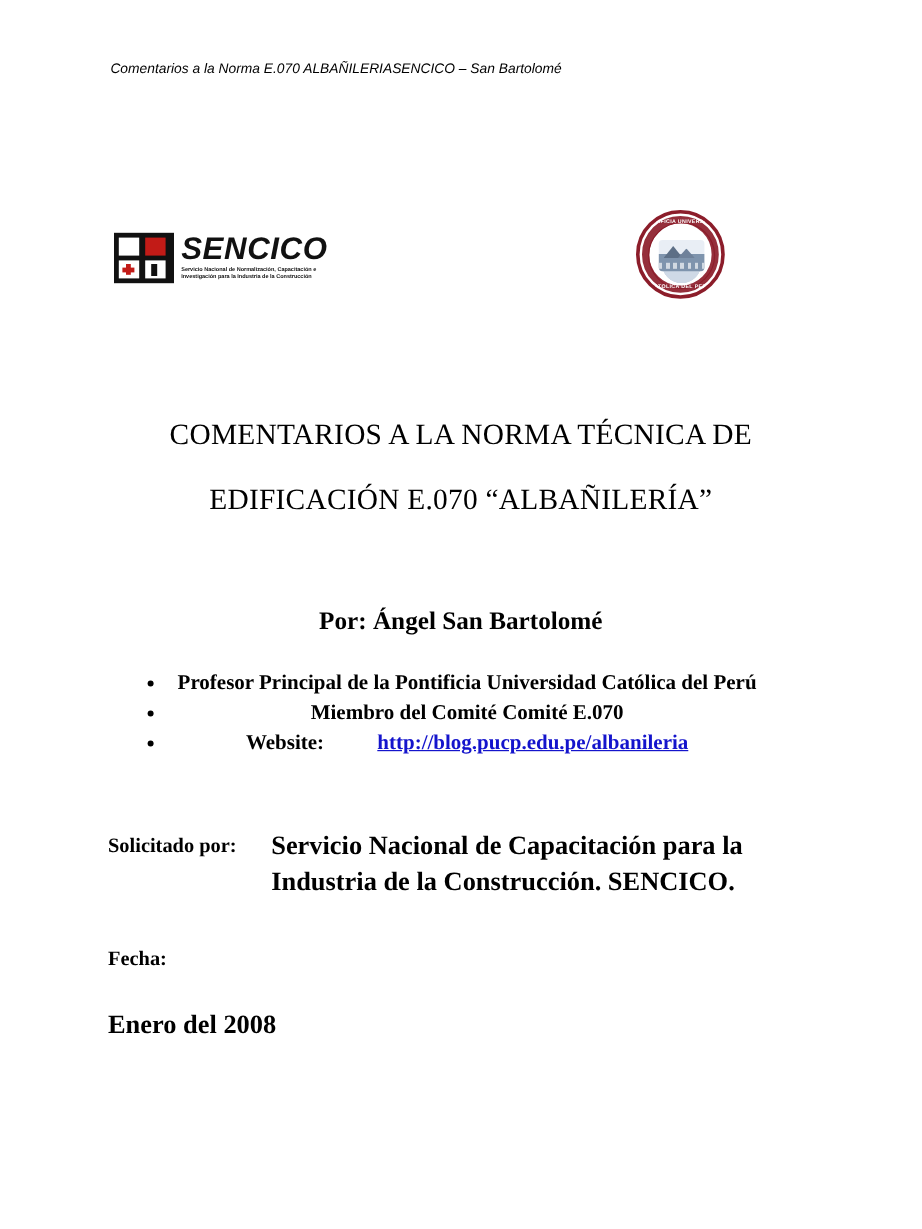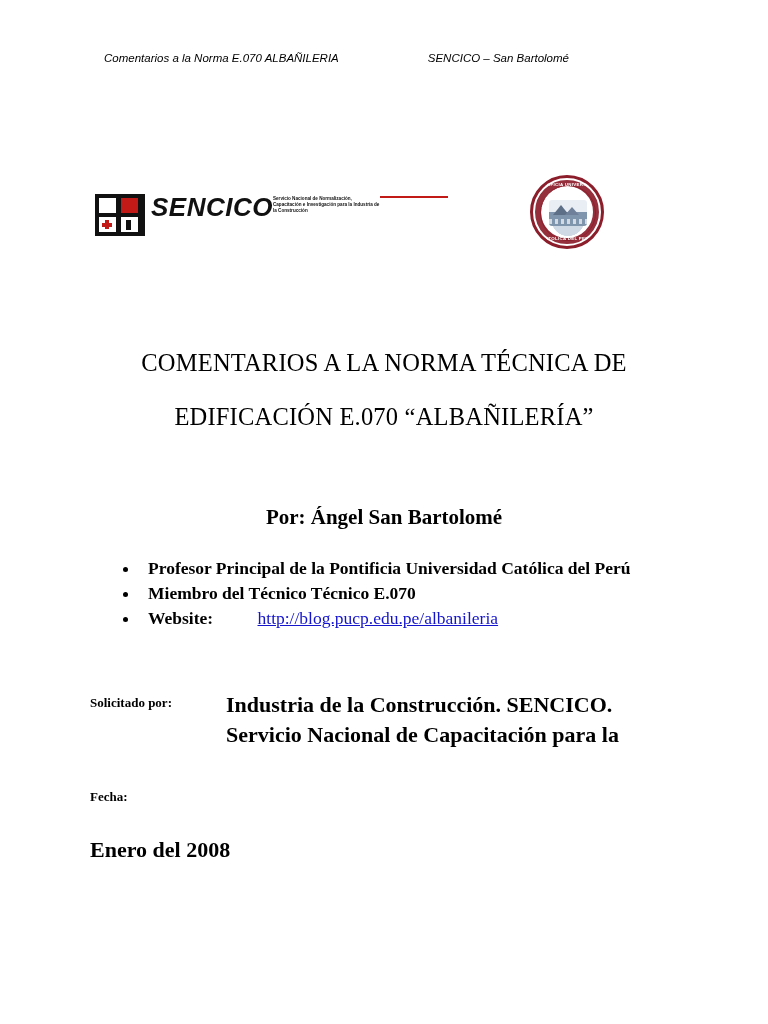--- a/index.html
+++ b/index.html
@@ -20,32 +20,30 @@
     position: absolute;
     inset: 0;
     width: 768px;
     height: 1024px;
   }
 
   
   .running-header {
     position: absolute;
     top: 52px;
-    left: 104px;
+    left: 92px;
     right: 90px;
     height: 18px;
     font-family: "Liberation Sans", sans-serif;
     font-style: italic;
     font-size: 11.5px;
     color: #000;
     display: flex;
-    justify-content: space-between;
     align-items: flex-start;
     white-space: nowrap;
-    gap: 46px;
   }
   .running-header .left { text-align: left; }
   .running-header .right {
     text-align: left;
     margin-right: 109px;
   }
 
   
   .logos {
     position: absolute;
@@ -95,21 +93,21 @@
     position: absolute;
     left: 31px; top: 26px;
     width: 5px; height: 10px;
     background: #111111;
   }
 
   .sencico-wordmark {
     flex: 1 1 auto;
     padding-left: 6px;
     display: flex;
-    flex-direction: row;
+    flex-direction: column;
     justify-content: flex-end;
   }
   .sencico-name {
     font-family: "Liberation Sans", sans-serif;
     font-weight: bold;
     font-style: italic;
     font-size: 26px;
     letter-spacing: 0.5px;
     color: #111111;
     line-height: 1;
@@ -246,46 +244,46 @@
     left: 112px;
     top: 556px;
     margin: 0;
     padding: 0 0 0 28px;
     list-style: disc;
     font-family: "Liberation Serif", serif;
     font-weight: bold;
     font-size: 17.5px;
     line-height: 25px;
   }
-  .bullets li { padding-left: 8px; }
+  .bullets li { padding-left: 8px; text-align: center; }
   .bullets a {
     color: #1414cc;
     text-decoration: underline;
-    font-weight: normal;
+    font-weight: bold;
     margin-left: 40px;
   }
 
   
   .fields {
     position: absolute;
     left: 90px;
     right: 90px;
     top: 690px;
   }
   .field-row {
     display: flex;
     align-items: flex-start;
     margin-bottom: 34px;
   }
   .field-label {
     width: 136px;
     flex: 0 0 136px;
     font-family: "Liberation Serif", serif;
     font-weight: bold;
-    font-size: 13px;
+    font-size: 17px;
     padding-top: 5px;
   }
   .field-value {
     font-family: "Liberation Serif", serif;
     font-weight: bold;
     font-size: 22px;
     line-height: 30px;
   }
   .field-row.tight { margin-bottom: 30px; gap: 46px; }
 </style>
@@ -337,34 +335,34 @@
     <span class="line2">EDIFICACIÓN E.070 “ALBAÑILERÍA”</span>
   </h1>
 
   <div class="author">Por: Ángel San Bartolomé</div>
 
   <ul class="bullets">
     <li>
       <span>Profesor Principal de la Pontificia Universidad Católica del Perú</span>
     </li>
     <li>
-      <span>Miembro del Técnico Técnico E.070</span>
+      <span>Miembro del Comité Comité E.070</span>
     </li>
     <li>
       <span>Website: </span><a href="#">http://blog.pucp.edu.pe/albanileria</a>
     </li>
   </ul>
 
   <div class="fields">
 
     <div class="field-row">
       <div class="field-label">Solicitado por:</div>
       <div class="field-value">
+        <div>Servicio Nacional de Capacitación para la</div>
         <div>Industria de la Construcción. SENCICO.</div>
-        <div>Servicio Nacional de Capacitación para la</div>
       </div>
     </div>
 
     <div class="field-row tight">
       <div class="field-label">Fecha:</div>
     </div>
 
     <div class="field-row tight">
       <div class="field-value">Enero del 2008</div>
     </div>

